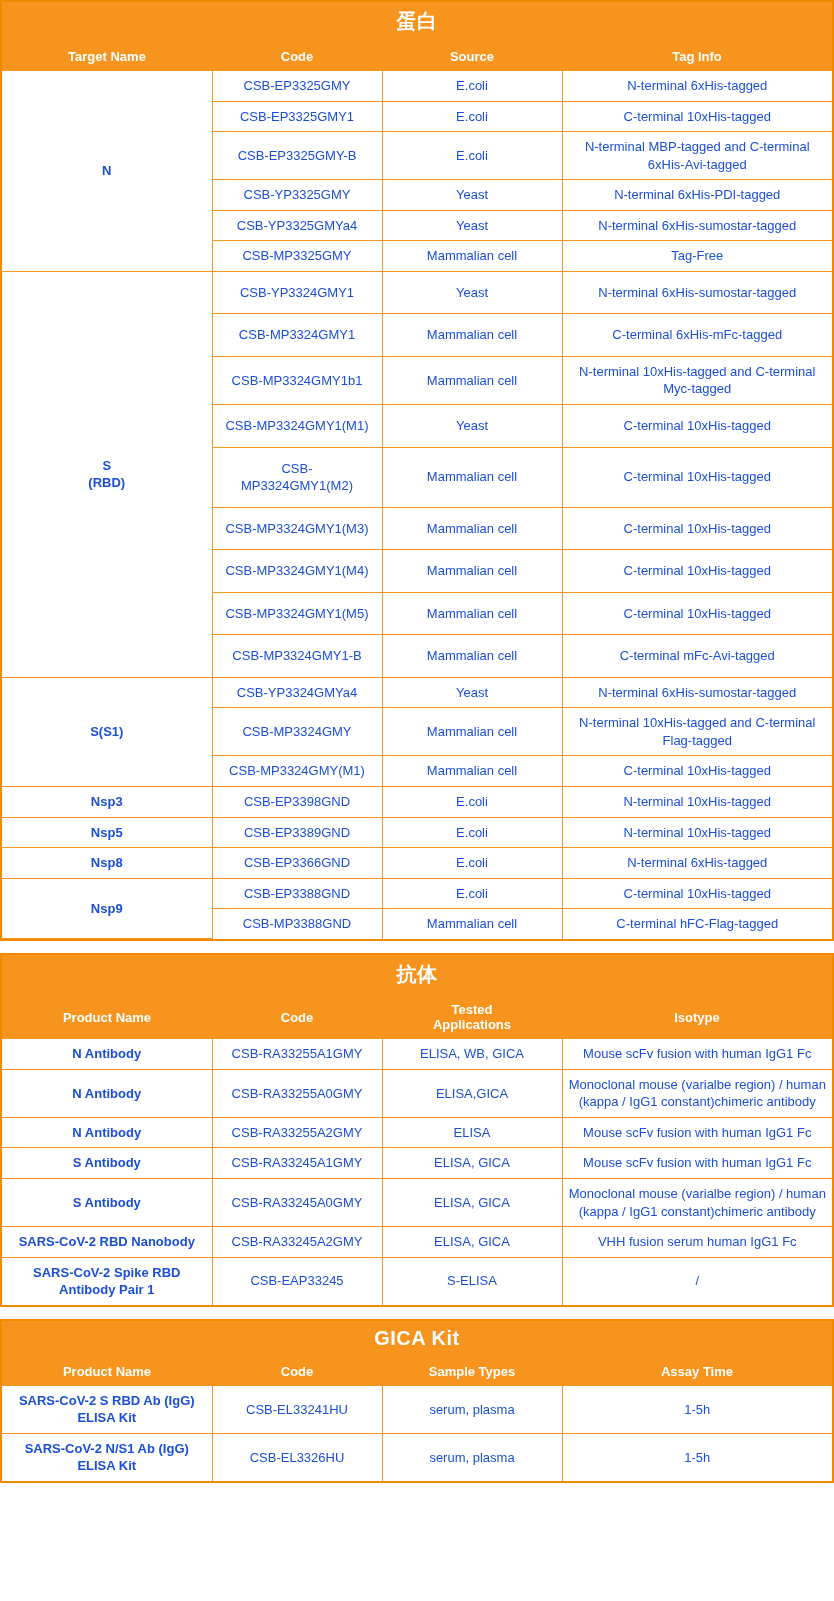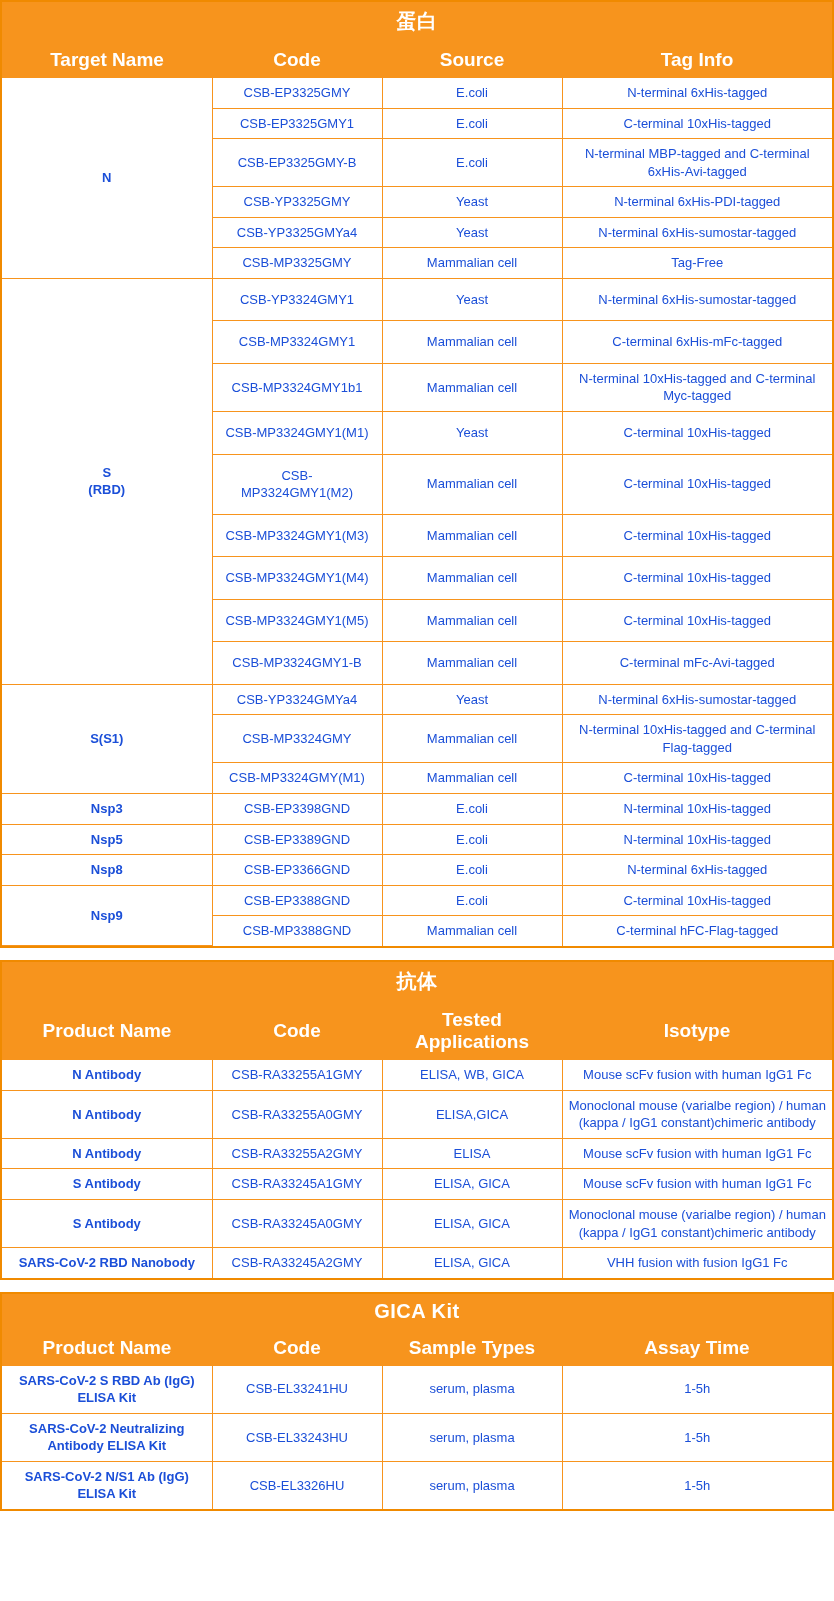--- a/index.html
+++ b/index.html
@@ -32,21 +32,21 @@
     letter-spacing: 0.5px;
   }
   table {
     border-collapse: collapse;
     width: 100%;
     table-layout: fixed;
   }
   th {
     background: #f7941d;
     color: #ffffff;
-    font-size: 19px;
+    font-size: 13px;
     font-weight: bold;
     text-align: center;
     padding: 6px 4px;
     border: none;
   }
   td {
     border: 1px solid #f7941d;
     color: #1b4fd8;
     font-size: 13px;
     text-align: center;
@@ -284,21 +284,27 @@
         <tr>
           <td class="target">S Antibody</td>
           <td class="plain">CSB-RA33245A0GMY</td>
           <td class="plain">ELISA, GICA</td>
           <td class="plain">Monoclonal mouse (varialbe region) / human (kappa / IgG1 constant)chimeric antibody</td>
         </tr>
         <tr>
           <td class="target">SARS-CoV-2 RBD Nanobody</td>
           <td class="plain">CSB-RA33245A2GMY</td>
           <td class="plain">ELISA, GICA</td>
-          <td class="plain">VHH fusion with fusion IgG1 Fc</td>
+          <td class="plain">VHH fusion serum human IgG1 Fc</td>
+        </tr>
+        <tr>
+          <td class="target">SARS-CoV-2 Spike RBD Antibody Pair 1</td>
+          <td class="plain">CSB-EAP33245</td>
+          <td class="plain">S-ELISA</td>
+          <td class="plain">/</td>
         </tr>
       </tbody>
     </table>
   </div>
 
   <div class="section">
     <div class="section-title">GICA Kit</div>
     <table class="t-elisa">
       <colgroup>
           <col class="c1">
@@ -315,26 +321,20 @@
         </tr>
       </thead>
       <tbody>
         <tr>
           <td class="target">SARS-CoV-2 S RBD Ab (IgG) ELISA Kit</td>
           <td class="plain">CSB-EL33241HU</td>
           <td class="plain">serum, plasma</td>
           <td class="plain">1-5h</td>
         </tr>
         <tr>
-          <td class="target">SARS-CoV-2 Neutralizing Antibody  ELISA Kit</td>
-          <td class="plain">CSB-EL33243HU</td>
-          <td class="plain">serum, plasma</td>
-          <td class="plain">1-5h</td>
-        </tr>
-        <tr>
           <td class="target">SARS-CoV-2 N/S1 Ab (IgG) ELISA Kit</td>
           <td class="plain">CSB-EL3326HU</td>
           <td class="plain">serum, plasma</td>
           <td class="plain">1-5h</td>
         </tr>
       </tbody>
     </table>
   </div>
 
 </div>

